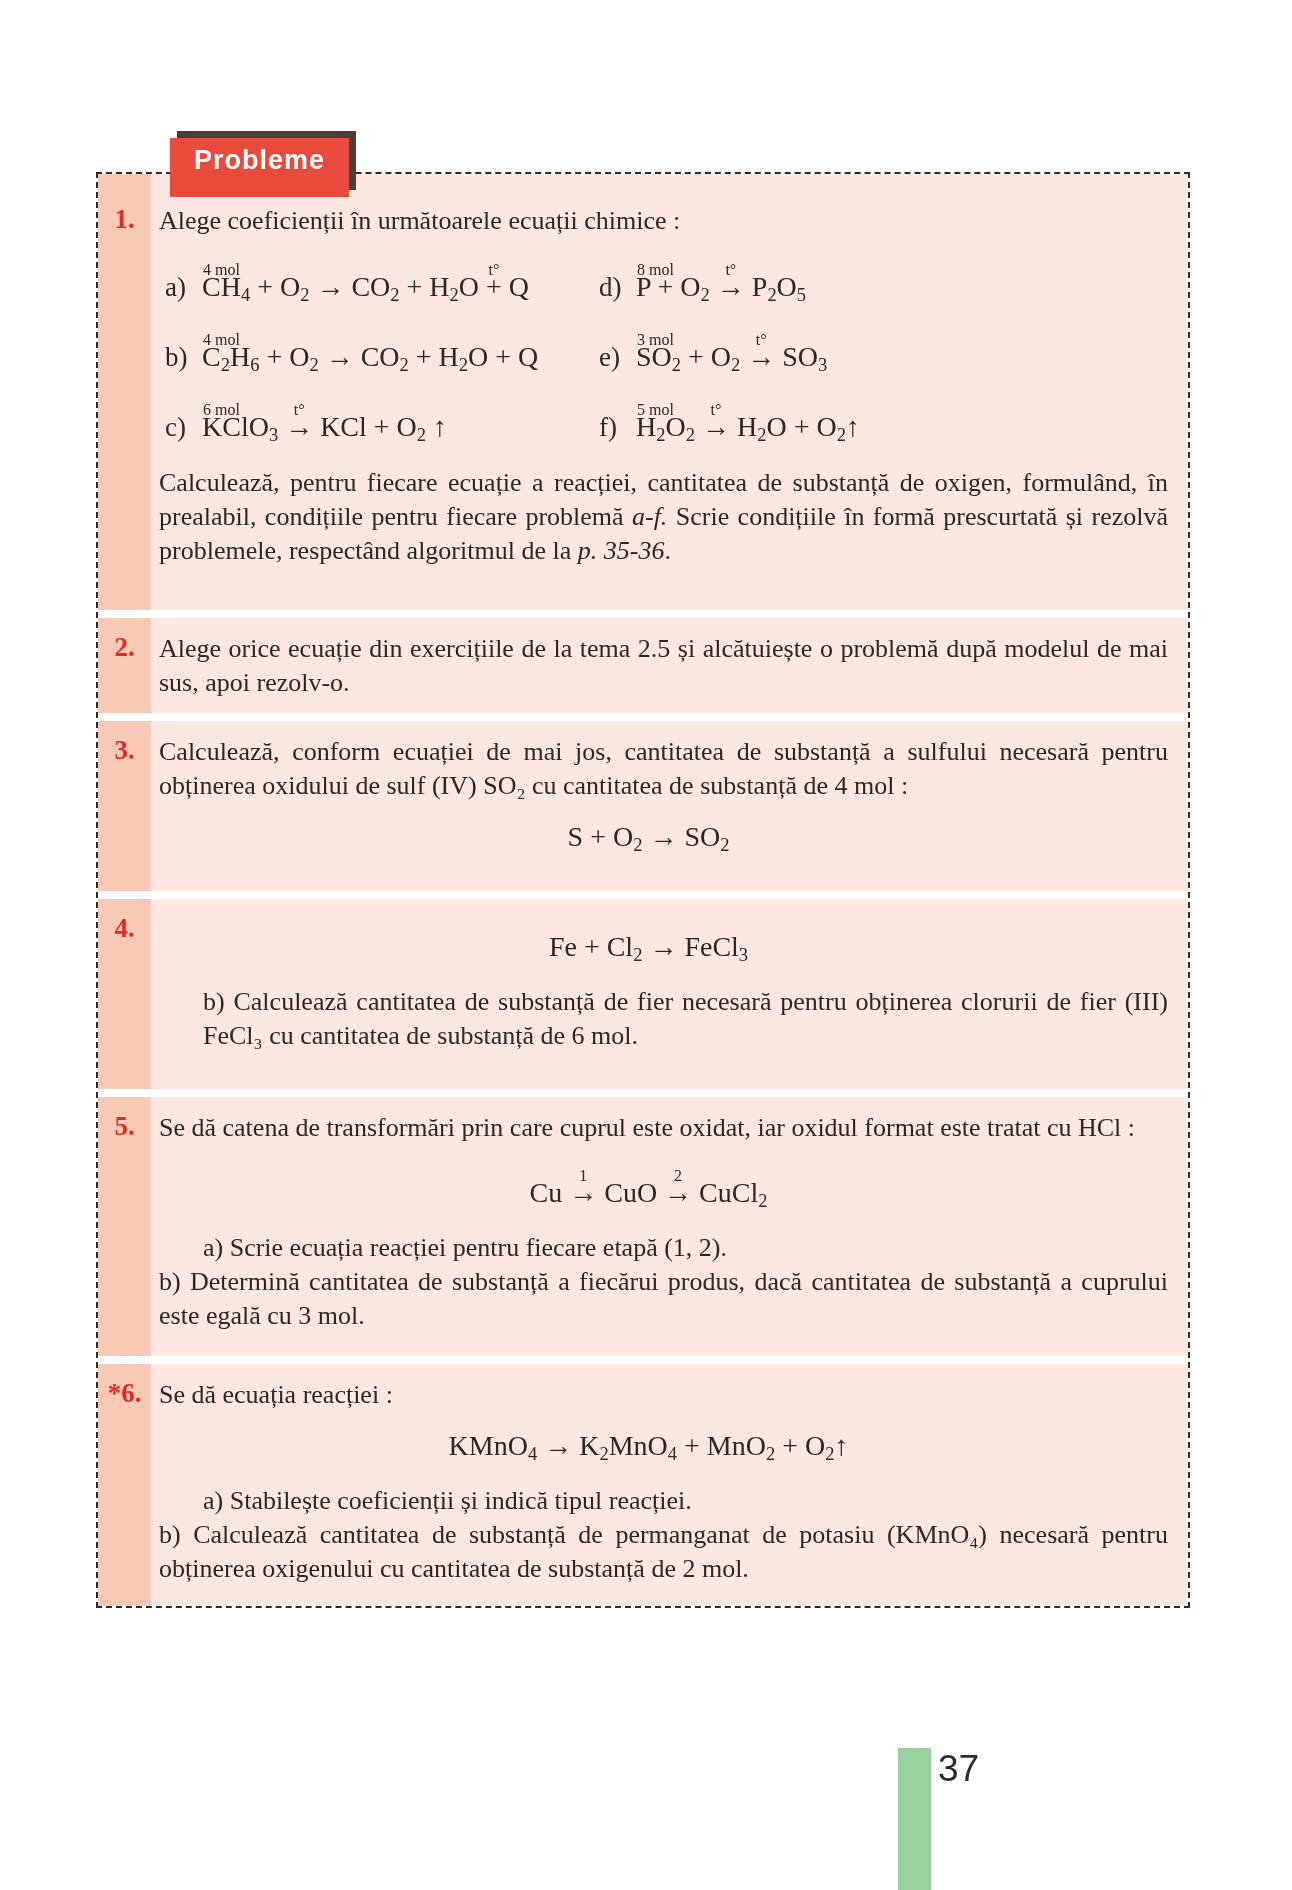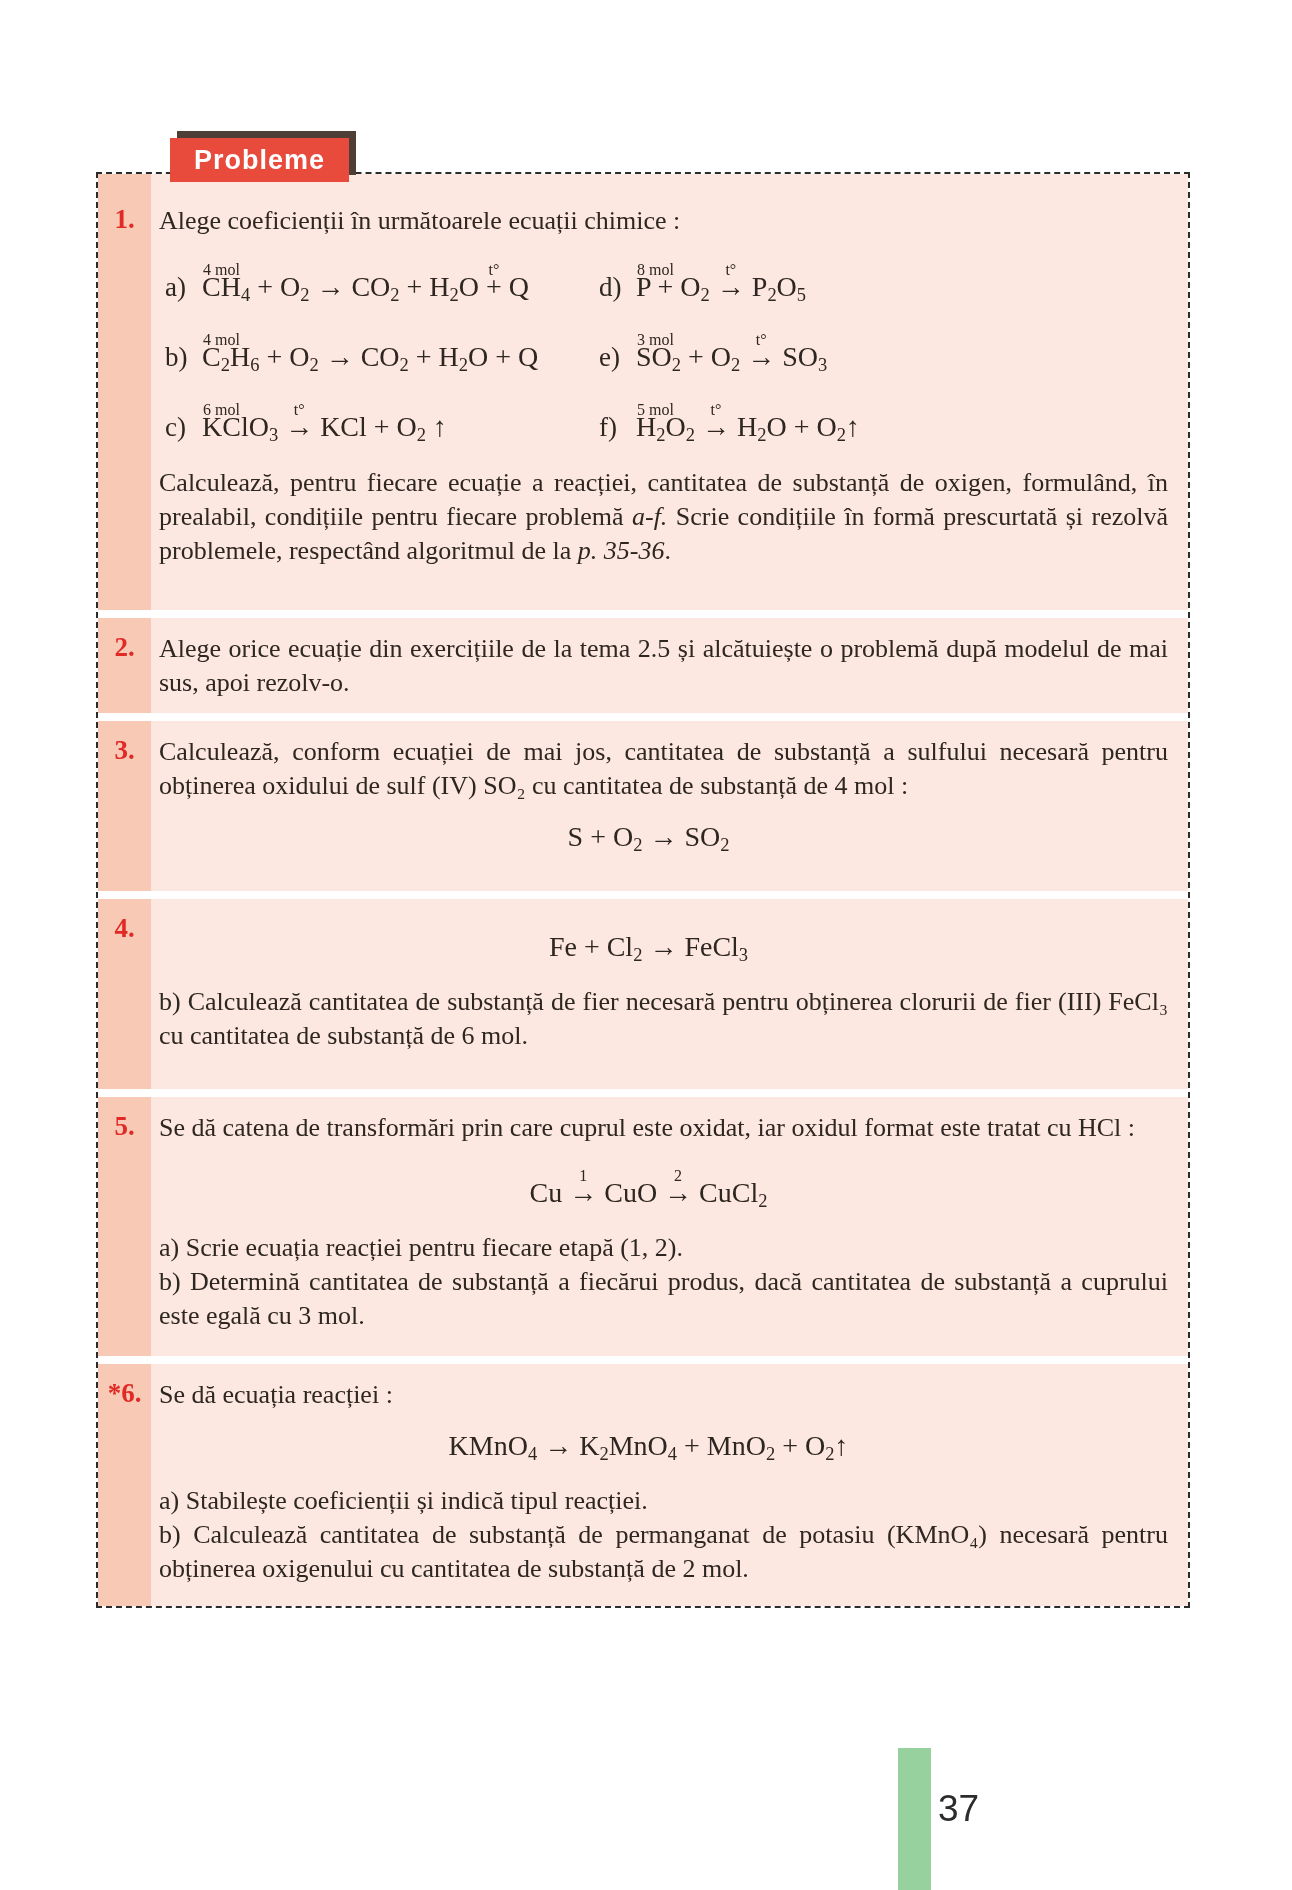--- a/index.html
+++ b/index.html
@@ -7,21 +7,21 @@
     --block_pink:#fce8e0; --number_red:#e12a26; --text_dark:#2e2620;
     --green_bar:#97d29e; --page_num:#2c2c2c; --border_dark:#2b2b2b;
   }
   html,body{margin:0;padding:0;background:#ffffff;}
   .page{position:relative;width:1292px;height:1890px;background:#fff;overflow:hidden;
         font-family:"Liberation Serif","DejaVu Serif",serif;color:var(--text_dark);}
 
   .doc-box{position:absolute;left:96px;top:172px;width:1094px;height:1436px;
            border:2px dashed var(--border_dark);box-sizing:border-box;background:#fff;}
 
-  .badge{position:absolute;top:-36px;left:72px;height:44px;padding:0 24px;
+  .badge{position:absolute;top:-36px;left:72px;height:59px;padding:0 24px;
          background:var(--badge_red);color:#fff;
          font:700 27px/44px "Liberation Sans","DejaVu Sans",sans-serif;
          letter-spacing:1px;box-shadow:7px -7px 0 var(--badge_shadow);z-index:3;}
 
   .blocks{display:flex;flex-direction:column;gap:8px;height:100%;}
   .block{display:flex;flex:0 0 auto;}
   .block:nth-child(1){min-height:436px;}
   .block:nth-child(2){min-height:95px;}
   .block:nth-child(3){min-height:170px;}
   .block:nth-child(4){min-height:190px;}
@@ -30,21 +30,21 @@
 
   .num-col{flex:0 0 53px;background:var(--strip_pink);text-align:center;
            padding-top:14px;box-sizing:border-box;
            font-weight:700;font-size:27px;color:var(--number_red);}
   .content{flex:1;background:var(--block_pink);padding:14px 20px 12px 8px;box-sizing:border-box;}
   .block:nth-child(1) .num-col{padding-top:30px;}
   .block:nth-child(1) .content{padding-top:30px;}
 
   .ptext{margin:0;font-size:26px;line-height:34px;text-align:justify;}
   .ptext + .ptext{}
-  .eq-center + .ptext{margin-top:14px;}
+  .eq-center + .ptext{margin-top:14px;margin-left:44px;}
   .eq-grid + .ptext{margin-top:20px;}
   i{font-style:italic;font-family:Liberation Serif, serif;}
 
   .eq-grid{margin:6px 0 0 6px;}
   .eq-row{display:flex;padding-top:24px;line-height:38px;}
   .eq-row + .eq-row{margin-top:8px;}
   .cell{display:flex;align-items:baseline;}
   .cell-left{width:434px;flex:0 0 434px;}
   .cell-right{flex:1;}
   .eq-label{display:inline-block;width:37px;font-size:27px;flex:0 0 37px;}
@@ -55,21 +55,21 @@
         white-space:nowrap;color:var(--text_dark);}
   .over.left{left:1px;}
   .over.center{left:50%;transform:translateX(-50%);font-size:16px;}
   sub{font-size:66%;line-height:0;vertical-align:baseline;position:relative;top:0.28em;}
 
   .eq-center{text-align:center;margin:14px 30px 4px 0;line-height:40px;}
   .eq-center.has-over{padding-top:14px;}
 
   .green-bar{position:absolute;left:898px;top:1748px;width:33px;height:142px;background:var(--green_bar);}
   .page-num{position:absolute;left:938px;top:1750px;
-            font:400 37px/1 "Liberation Sans","DejaVu Sans",sans-serif;color:var(--page_num);margin-top:40px;}
+            font:400 37px/1 "Liberation Sans","DejaVu Sans",sans-serif;color:var(--page_num);}
 </style>
 </head>
 <body>
 
 <div class="page">
   <div class="doc-box">
     <div class="badge">Probleme</div>
     <div class="blocks" id="blocks">
         <div class="block">
           <div class="num-col">1.</div>

